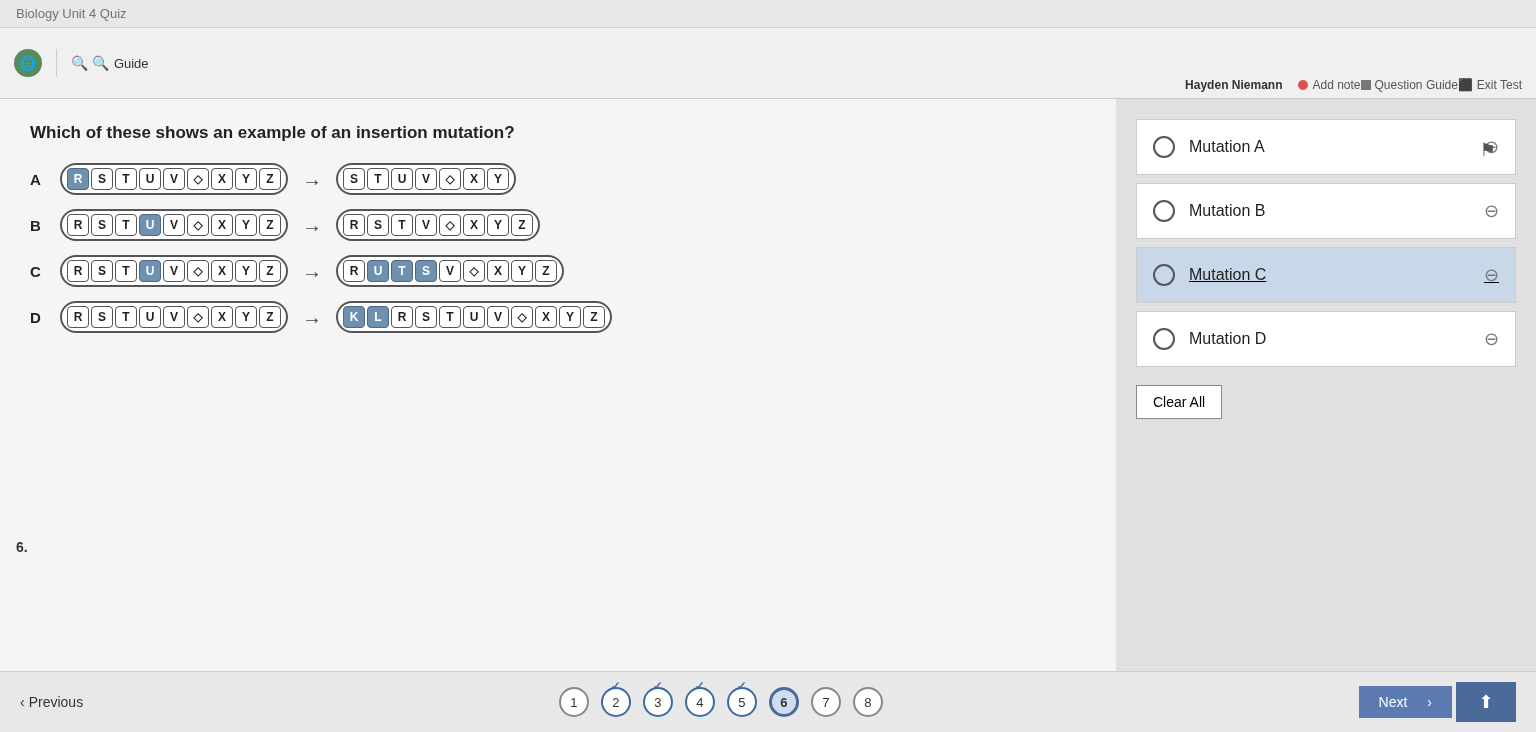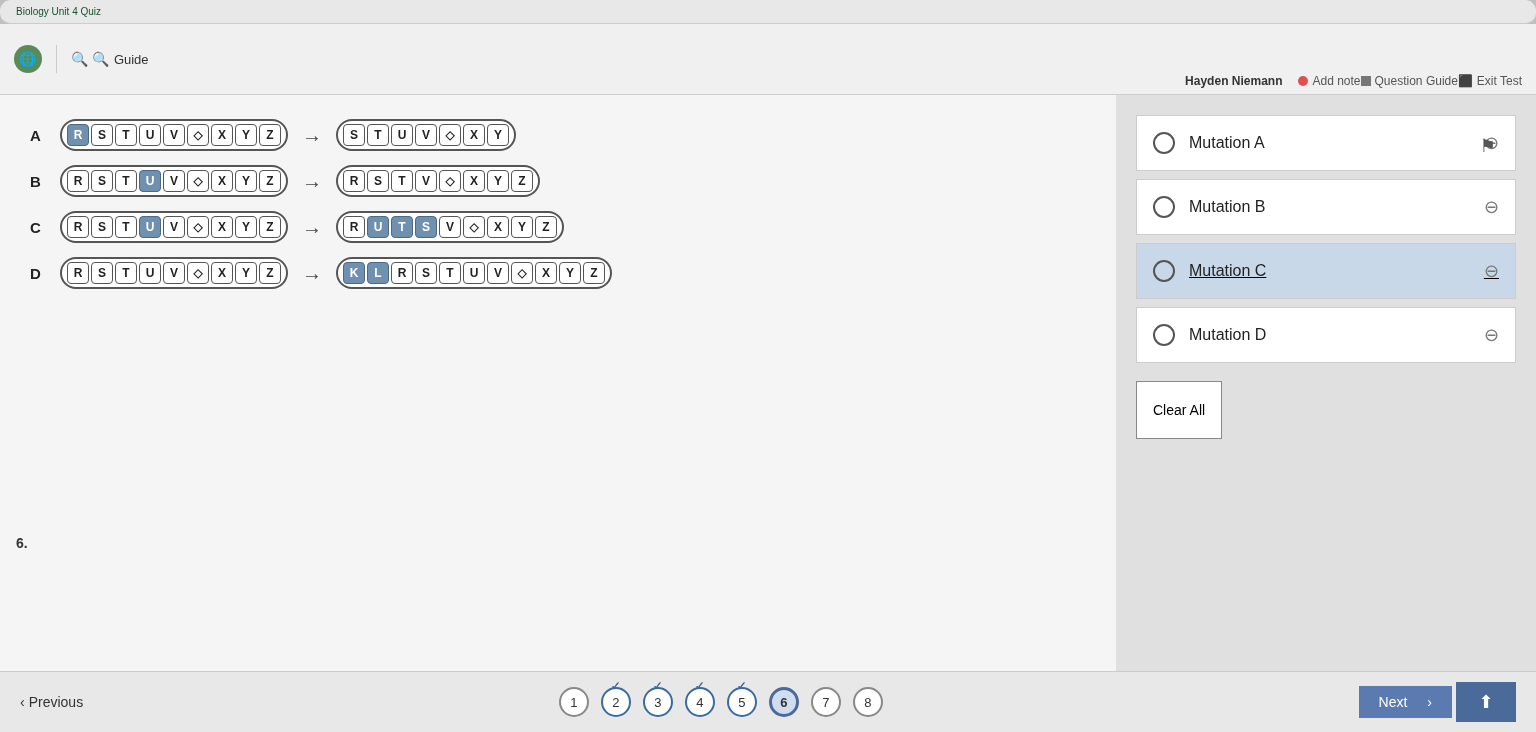--- a/index.html
+++ b/index.html
@@ -9,24 +9,23 @@
       width: 1536px;
       height: 732px;
       overflow: hidden;
       display: flex;
       flex-direction: column;
     }
 
     .title-bar {
       background: #e8e8e8;
       padding: 6px 16px;
-      font-size: 10px;
-      color: #14532d;
+      font-size: 13px;
+      color: #737373;
       border-bottom: 1px solid #ccc;
-      border-radius: 11px;
     }
 
     .toolbar {
       background: #f0f0f0;
       border-bottom: 1px solid #ccc;
       padding: 6px 14px;
       display: flex;
       align-items: center;
       gap: 10px;
       justify-content: space-between;
@@ -238,21 +237,21 @@
     .minus-btn {
       margin-left: auto;
       font-size: 18px;
       color: #777;
       cursor: pointer;
     }
 
     .clear-all-btn {
       border: 1px solid #888;
       background: white;
-      padding: 20px 16px;
+      padding: 8px 16px;
       font-size: 14px;
       cursor: pointer;
       display: inline-block;
       margin-top: 10px;
       width: fit-content;
     }
 
     .flag-icon {
       position: absolute;
       top: 20px;
@@ -379,20 +378,21 @@
         <span class="action-arrow">⬛</span>
         <span>Exit Test</span>
       </div>
     </div>
   </div>
 </div>
 
 <div class="main-content">
 
   <div class="quiz-panel">
+    <div class="question-text">Which of these shows an example of an insertion mutation?</div>
 
     <div class="mutation-row">
       <span class="row-label">A</span>
       <div class="sequence-box">
         <div class="seq-letter highlighted">R</div>
         <div class="seq-letter">S</div>
         <div class="seq-letter">T</div>
         <div class="seq-letter">U</div>
         <div class="seq-letter">V</div>
         <div class="seq-letter">◇</div>

